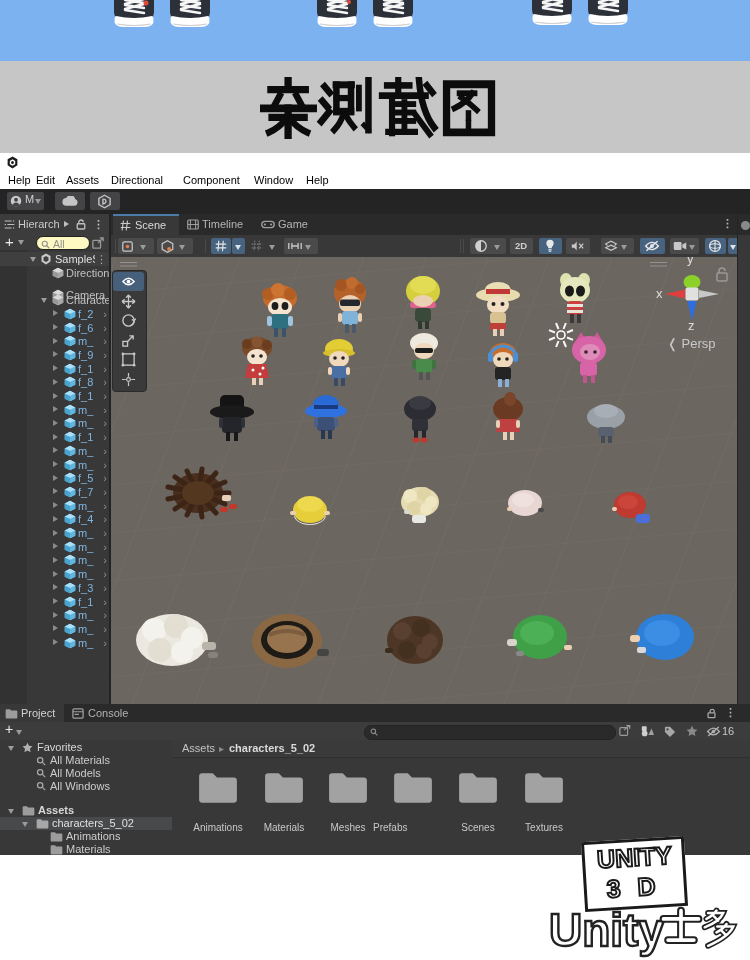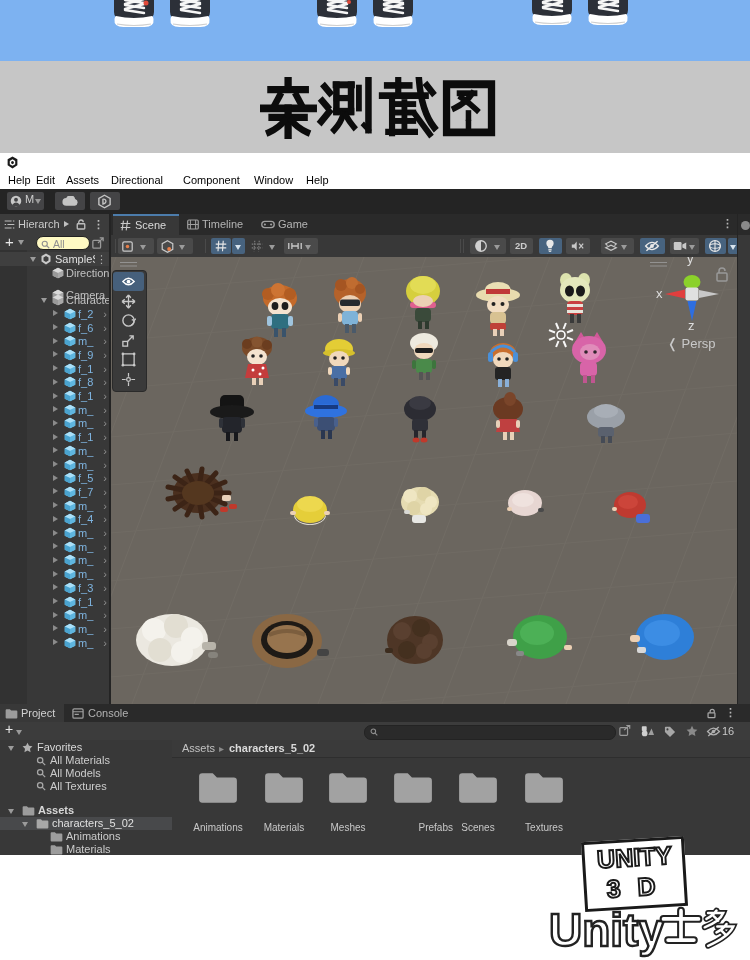--- a/index.html
+++ b/index.html
@@ -1054,21 +1054,21 @@
       </span>
       <span style="position:absolute;left:50px">All Models</span>
     </div>
     <div class="prow" style="top:39.6px;">
       <span style="position:absolute;left:36px">
         <svg width="10" height="10" viewBox="0 0 12 12" style="position:absolute;top:1.5px">
 <circle cx="5" cy="5" r="3.2" fill="none" stroke="#a8a8a8" stroke-width="1.5"></circle>
 <path d="M7.4,7.4 L11,11" stroke="#a8a8a8" stroke-width="1.5"></path>
         </svg>
       </span>
-      <span style="position:absolute;left:50px">All Textures</span>
+      <span style="position:absolute;left:50px">All Windows</span>
     </div>
     <div class="prow" style="top:64px;">
       <div class="trid" style="left:8px;top:5px"></div>
       <span style="position:absolute;left:22px">
         <svg class="icon" style="left:0px;top:1px" width="13" height="11" viewBox="0 0 20 16">
 <path d="M1,3 a1.5,1.5 0 0 1 1.5,-1.5 h5 l2,2 h8 a1.5,1.5 0 0 1 1.5,1.5 v9 a1.5,1.5 0 0 1 -1.5,1.5 h-15 a1.5,1.5 0 0 1 -1.5,-1.5 Z" fill="#9c9c9c"></path>
         </svg>
       </span>
       <span style="position:absolute;left:38px;color:#d8d8d8;font-weight:bold">Assets</span>
     </div>
@@ -1111,21 +1111,21 @@
 <path d="M1,3 a1.5,1.5 0 0 1 1.5,-1.5 h5 l2,2 h8 a1.5,1.5 0 0 1 1.5,1.5 v9 a1.5,1.5 0 0 1 -1.5,1.5 h-15 a1.5,1.5 0 0 1 -1.5,-1.5 Z" fill="#a2a2a2"></path>
     </svg>
     <span style="position:absolute;left:72px;top:82px;width:80px;text-align:center;font-size:10px;color:#c8c8c8">Materials</span>
     <svg class="icon" style="left:155px;top:30px" width="42" height="34" viewBox="0 0 20 16">
 <path d="M1,3 a1.5,1.5 0 0 1 1.5,-1.5 h5 l2,2 h8 a1.5,1.5 0 0 1 1.5,1.5 v9 a1.5,1.5 0 0 1 -1.5,1.5 h-15 a1.5,1.5 0 0 1 -1.5,-1.5 Z" fill="#a2a2a2"></path>
     </svg>
     <span style="position:absolute;left:136px;top:82px;width:80px;text-align:center;font-size:10px;color:#c8c8c8">Meshes</span>
     <svg class="icon" style="left:220px;top:30px" width="42" height="34" viewBox="0 0 20 16">
 <path d="M1,3 a1.5,1.5 0 0 1 1.5,-1.5 h5 l2,2 h8 a1.5,1.5 0 0 1 1.5,1.5 v9 a1.5,1.5 0 0 1 -1.5,1.5 h-15 a1.5,1.5 0 0 1 -1.5,-1.5 Z" fill="#a2a2a2"></path>
     </svg>
-    <span style="position:absolute;left:201px;top:82px;width:80px;text-align:right;font-size:10px;color:#c8c8c8">Prefabs</span>
+    <span style="position:absolute;left:201px;top:82px;width:80px;text-align:left;font-size:10px;color:#c8c8c8">Prefabs</span>
     <svg class="icon" style="left:285px;top:30px" width="42" height="34" viewBox="0 0 20 16">
 <path d="M1,3 a1.5,1.5 0 0 1 1.5,-1.5 h5 l2,2 h8 a1.5,1.5 0 0 1 1.5,1.5 v9 a1.5,1.5 0 0 1 -1.5,1.5 h-15 a1.5,1.5 0 0 1 -1.5,-1.5 Z" fill="#a2a2a2"></path>
     </svg>
     <span style="position:absolute;left:266px;top:82px;width:80px;text-align:center;font-size:10px;color:#c8c8c8">Scenes</span>
     <svg class="icon" style="left:351px;top:30px" width="42" height="34" viewBox="0 0 20 16">
 <path d="M1,3 a1.5,1.5 0 0 1 1.5,-1.5 h5 l2,2 h8 a1.5,1.5 0 0 1 1.5,1.5 v9 a1.5,1.5 0 0 1 -1.5,1.5 h-15 a1.5,1.5 0 0 1 -1.5,-1.5 Z" fill="#a2a2a2"></path>
     </svg>
     <span style="position:absolute;left:332px;top:82px;width:80px;text-align:center;font-size:10px;color:#c8c8c8">Textures</span>
   </div>
 <div class="abs" id="whitebot"></div>

